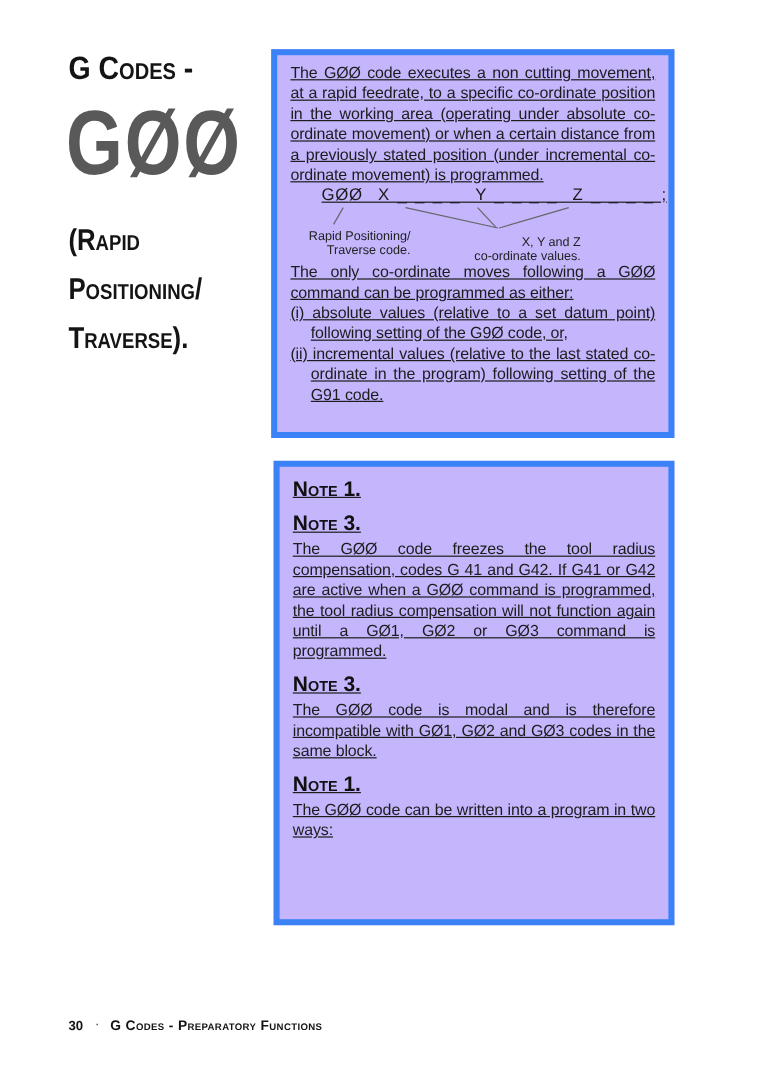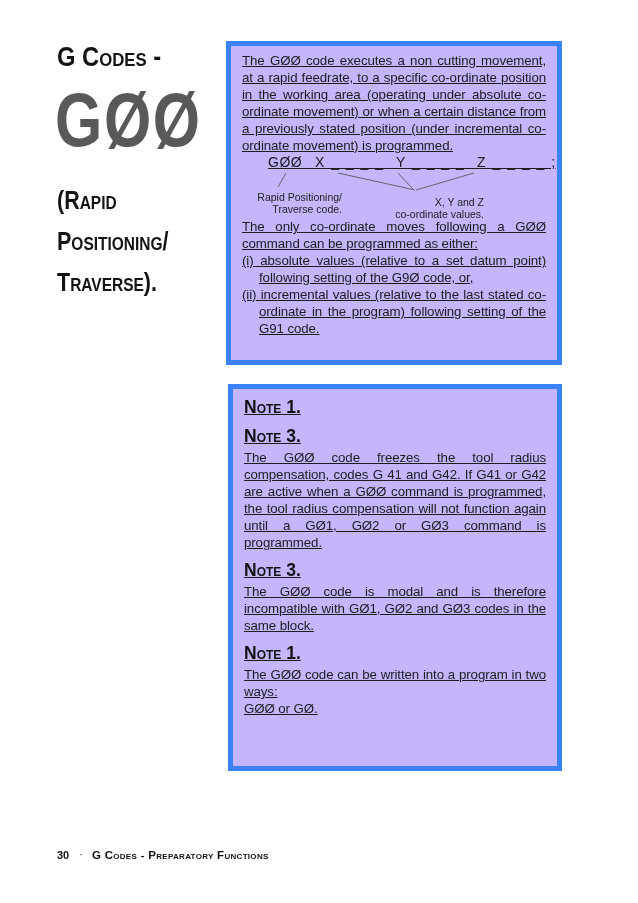--- a/index.html
+++ b/index.html
@@ -141,21 +141,20 @@
       <div class="note-heading">Note 3.</div>
       <p class="note-body">The GØØ code freezes the tool radius compensation, codes G 41 and G42. If G41 or G42 are active when a GØØ command is programmed, the tool radius compensation will not function again until a GØ1, GØ2 or GØ3 command is programmed.</p>
     </div>
     <div class="note">
       <div class="note-heading">Note 3.</div>
       <p class="note-body">The GØØ code is modal and is therefore incompatible with GØ1, GØ2 and GØ3 codes in the same block.</p>
     </div>
     <div class="note">
       <div class="note-heading">Note 1.</div>
       <p class="note-body">The GØØ code can be written into a program in two ways:</p>
-      <p class="note-body">GØØ or GØ.</p>
     </div>
   </section>
 
   <footer class="footer">
     <span class="pgnum">30</span><span class="sep">·</span><span class="ftitle">G Codes - Preparatory Functions</span>
   </footer>
 
 </div>
 
 </body></html>

